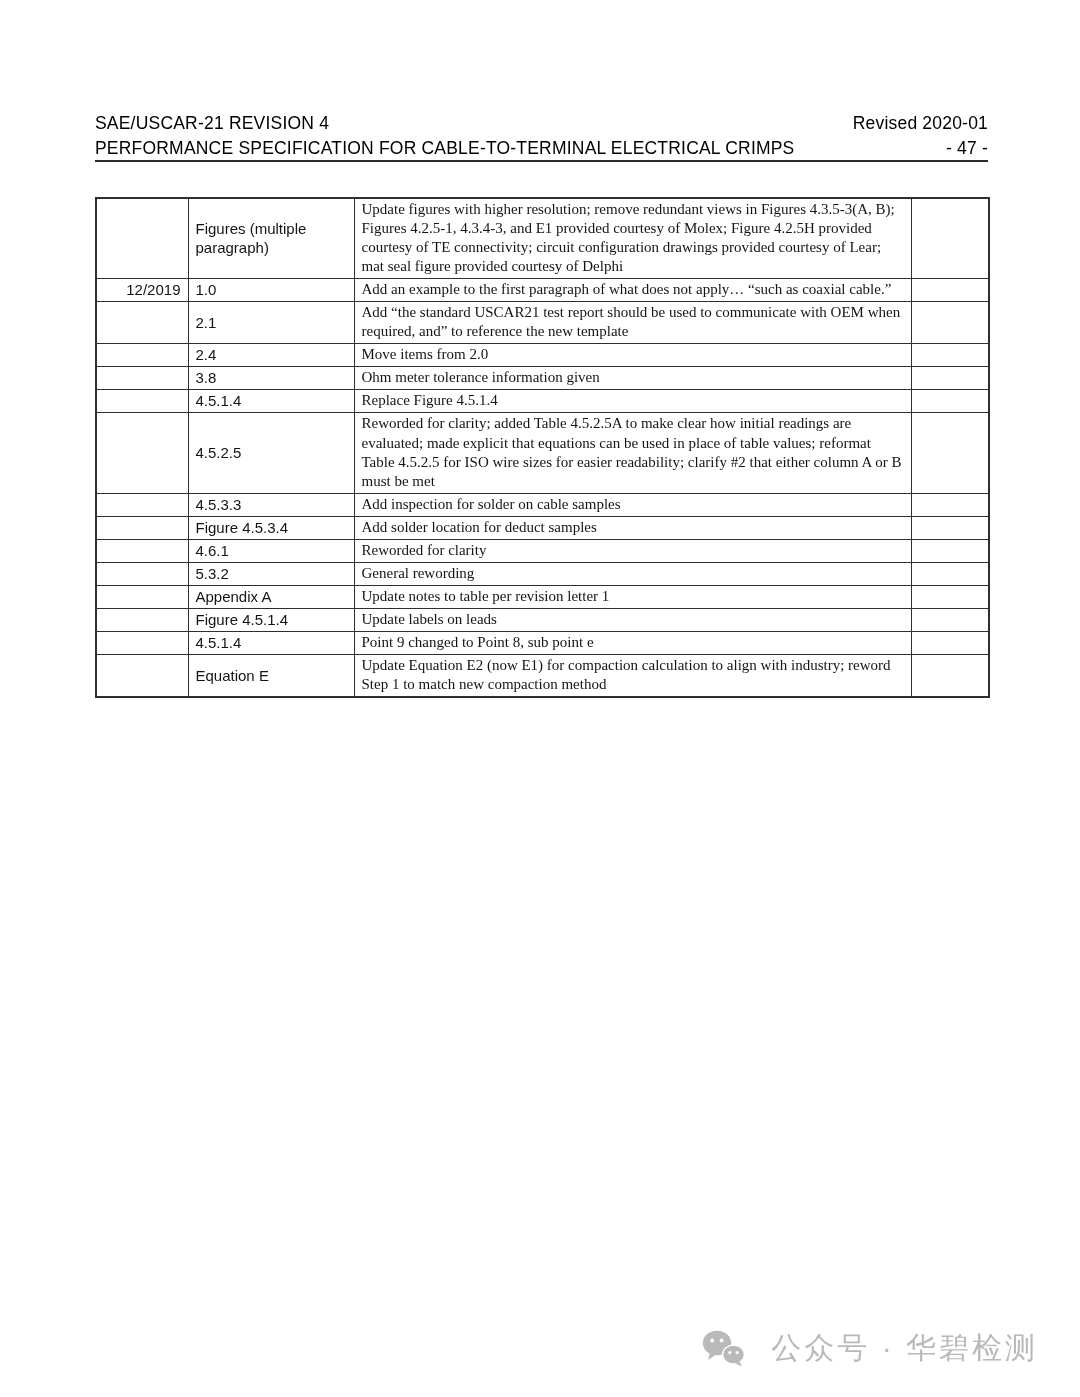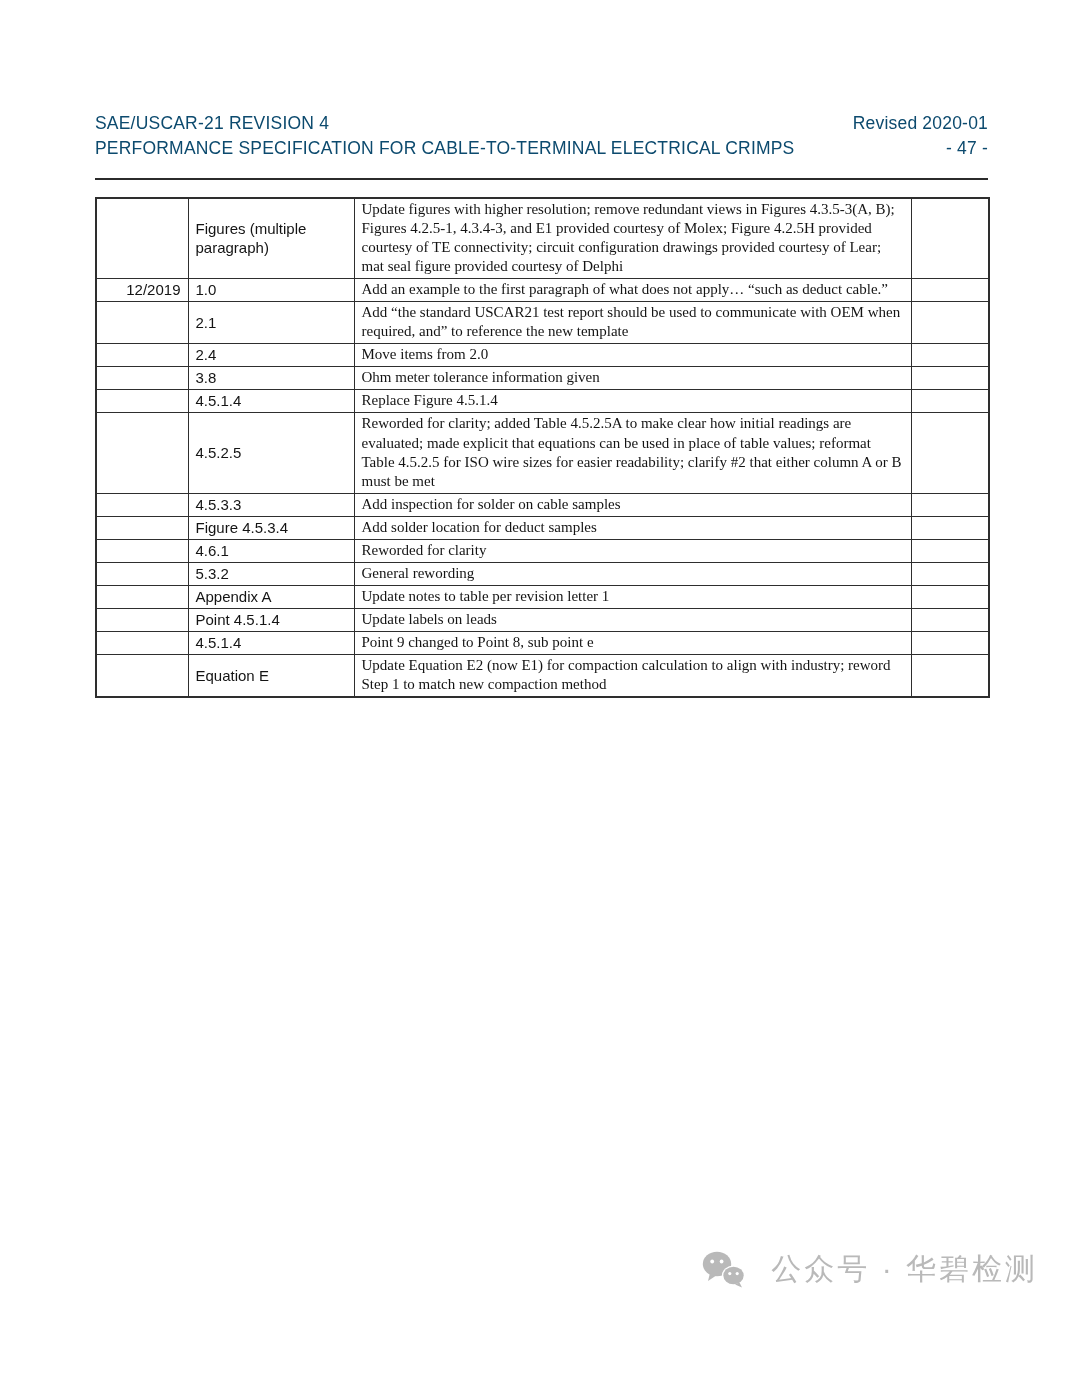--- a/index.html
+++ b/index.html
@@ -21,25 +21,25 @@
     top: 113px;
     left: 95px;
     width: 893px;
   }
   .header-row {
     display: flex;
     justify-content: space-between;
     align-items: baseline;
     font-size: 17.5px;
     letter-spacing: 0.2px;
-    color: #0c4a6e;
+    color: #000000;
   }
   .header-row.second {
     margin-top: 4px;
-    padding-bottom: 19px;
+    padding-bottom: 1px;
     border-bottom: 2.4px solid #2b2b2b;
     text-align: center;
   }
   
   .rev-table-wrap {
     position: absolute;
     top: 197px;
     left: 95px;
   }
   table.rev {
@@ -56,21 +56,21 @@
     color: #141414;
     vertical-align: middle;
     overflow: hidden;
     word-wrap: break-word;
   }
   table.rev td.c-desc { vertical-align: top; font-family: Liberation Serif, serif; }
   table.rev td.c-date { vertical-align: middle; text-align: right; }
   
   .watermark {
     position: absolute;
-    top: 1249px;
+    top: 1328px;
     right: 42px;
     display: flex;
     align-items: center;
     gap: 25px;
     color: #b9b9b9;
   }
   .watermark .wm-text {
     font-size: 30px;
     letter-spacing: 3px;
     white-space: nowrap;
@@ -105,21 +105,21 @@
     <tr>
       <td class="c-date"></td>
       <td class="c-section">Figures (multiple paragraph)</td>
       <td class="c-desc">Update figures with higher resolution; remove redundant views in Figures 4.3.5-3(A, B); Figures 4.2.5-1, 4.3.4-3, and E1 provided courtesy of Molex; Figure 4.2.5H provided courtesy of TE connectivity; circuit configuration drawings provided courtesy of Lear; mat seal figure provided courtesy of Delphi</td>
       <td class="c-notes"></td>
     </tr>
 
     <tr>
       <td class="c-date">12/2019</td>
       <td class="c-section">1.0</td>
-      <td class="c-desc">Add an example to the first paragraph of what does not apply… “such as deduct cable.”</td>
+      <td class="c-desc">Add an example to the first paragraph of what does not apply… “such as coaxial cable.”</td>
       <td class="c-notes"></td>
     </tr>
 
     <tr>
       <td class="c-date"></td>
       <td class="c-section">2.1</td>
       <td class="c-desc">Add “the standard USCAR21 test report should be used to communicate with OEM when required, and” to reference the new template</td>
       <td class="c-notes"></td>
     </tr>
 
@@ -182,21 +182,21 @@
 
     <tr>
       <td class="c-date"></td>
       <td class="c-section">Appendix A</td>
       <td class="c-desc">Update notes to table per revision letter 1</td>
       <td class="c-notes"></td>
     </tr>
 
     <tr>
       <td class="c-date"></td>
-      <td class="c-section">Point 4.5.1.4</td>
+      <td class="c-section">Figure 4.5.1.4</td>
       <td class="c-desc">Update labels on leads</td>
       <td class="c-notes"></td>
     </tr>
 
     <tr>
       <td class="c-date"></td>
       <td class="c-section">4.5.1.4</td>
       <td class="c-desc">Point 9 changed to Point 8, sub point e</td>
       <td class="c-notes"></td>
     </tr>

